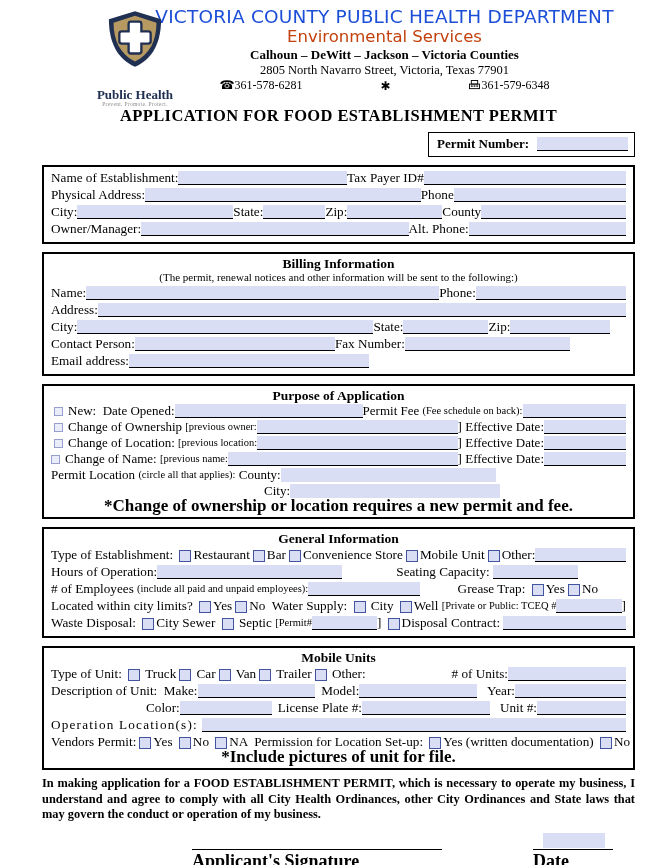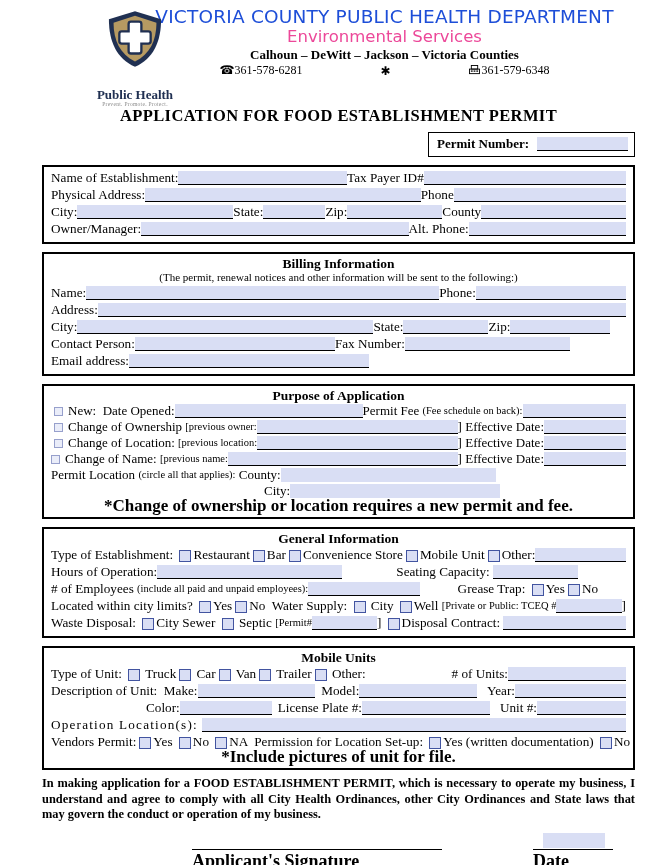--- a/index.html
+++ b/index.html
@@ -7,21 +7,21 @@
     font-family:"Liberation Serif", serif; color:#000; }
   .page { padding:6px 28px 0 42px; }
 
   
   .hdr { position:relative; min-height:92px; }
   .logo { position:absolute; left:53px; top:4px; width:80px; text-align:center; }
   .logo-title { font-family:"Liberation Serif",serif; font-weight:bold; color:#203052; font-size:13px; line-height:13px; margin-top:16px; }
   .logo-tag { font-size:5.5px; color:#8a8a8a; letter-spacing:.3px; }
   .hdr-text { margin-left:92px; text-align:center; }
   .hdr-l1 { font-family:"DejaVu Sans",sans-serif; font-size:18.5px; color:#1d4ed8; letter-spacing:.2px; }
-  .hdr-l2 { font-family:"DejaVu Sans",sans-serif; font-size:16.5px; color:#ec4899; }
+  .hdr-l2 { font-family:"DejaVu Sans",sans-serif; font-size:16.5px; color:#c2410c; }
   .hdr-l3 { font-weight:bold; font-size:13px; margin-top:1px; }
   .hdr-l4 { font-size:12.5px; }
   .hdr-l5 { font-size:12px; display:flex; justify-content:center; gap:78px; align-items:center; }
   .glyph { font-family:"DejaVu Sans",sans-serif; font-size:12px; }
   .fax-svg { vertical-align:-1px; margin-right:2px; }
 
   
   .doc-title { text-align:center; font-weight:bold; font-size:16.5px; letter-spacing:.4px; margin-top:8px; }
   .permit-row { display:flex; margin-top:6px; }
   .permit-box { margin-left:auto; border:1px solid #000; padding:3px 6px 4px 8px; display:flex; align-items:flex-end; width:207px; }
@@ -69,20 +69,21 @@
         <path d="M50 10 L87 22 C87 52 76 76 50 89 C24 76 13 52 13 22 Z" fill="#b69a62"></path>
         <path d="M43 20 h14 a4 4 0 0 1 4 4 v13 h12 a4 4 0 0 1 4 4 v13 a4 4 0 0 1 -4 4 h-12 v13 a4 4 0 0 1 -4 4 h-14 a4 4 0 0 1 -4 -4 v-13 h-12 a4 4 0 0 1 -4 -4 v-13 a4 4 0 0 1 4 -4 h12 v-13 a4 4 0 0 1 4 -4 Z" fill="#ffffff" stroke="#203052" stroke-width="4"></path>
       </svg>
       <div class="logo-title">Public Health</div>
       <div class="logo-tag">Prevent. Promote. Protect.</div>
     </div>
     <div class="hdr-text">
       <div class="hdr-l1">VICTORIA COUNTY PUBLIC HEALTH DEPARTMENT</div>
       <div class="hdr-l2">Environmental Services</div>
       <div class="hdr-l3">Calhoun – DeWitt – Jackson – Victoria Counties</div>
+      <div class="hdr-l4">2805 North Navarro Street, Victoria, Texas  77901</div>
       <div class="hdr-l5">
         <span><span class="glyph">☎</span><span>361-578-6281</span></span>
         <span class="glyph">✱</span>
         <span><svg class="fax-svg" width="11" height="10" viewBox="0 0 12 11">
               <rect x="2.5" y="0.5" width="7" height="4" fill="none" stroke="#000"></rect>
               <rect x="0.5" y="4.5" width="11" height="5" fill="none" stroke="#000"></rect>
               <rect x="2" y="6" width="2" height="1.4" fill="#000"></rect>
               <rect x="5" y="6" width="2" height="1.4" fill="#000"></rect>
               <rect x="8" y="6" width="2" height="1.4" fill="#000"></rect>
             </svg><span>361-579-6348</span></span>

